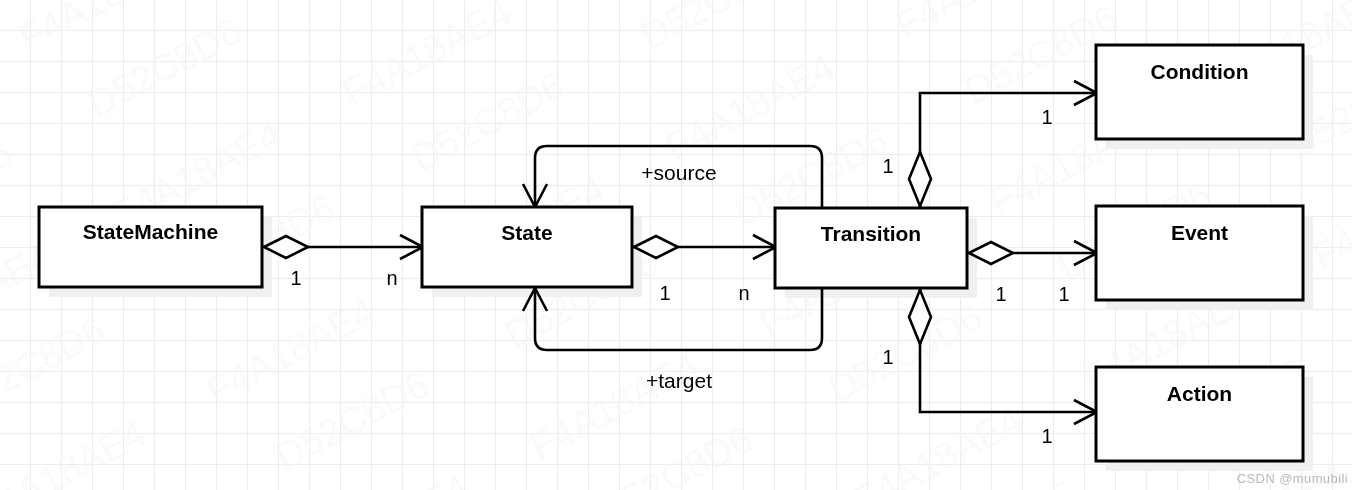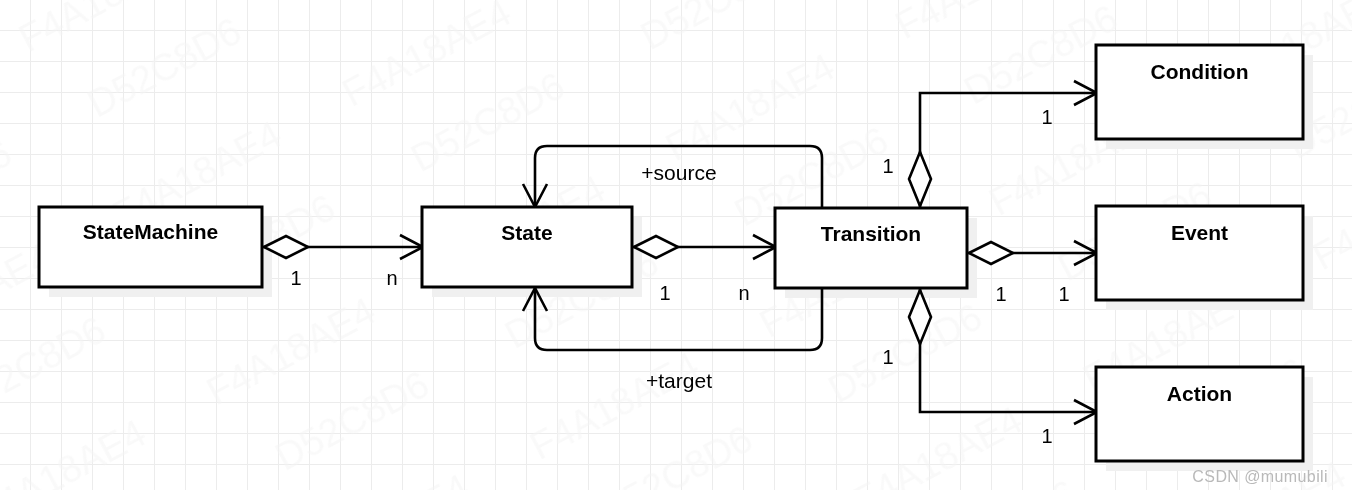--- a/index.html
+++ b/index.html
@@ -73,24 +73,24 @@
   }
   .role-label {
     font-family: "Liberation Sans", sans-serif;
     font-size: 21px;
     fill: #000000;
     text-anchor: middle;
     dominant-baseline: middle;
   }
   .watermark-text {
     position: absolute;
-    right: 24px;
+    right: 4px;
     bottom: 4px;
     font-family: "Liberation Sans", sans-serif;
-    font-size: 16px;
+    font-size: 13px;
     color: #b9b9b9;
     letter-spacing: 0.4px;
     user-select: none;
   }
   .bg-watermark {
     position: absolute;
     left: 0;
     top: 0;
     width: 1352px;
     height: 490px;

